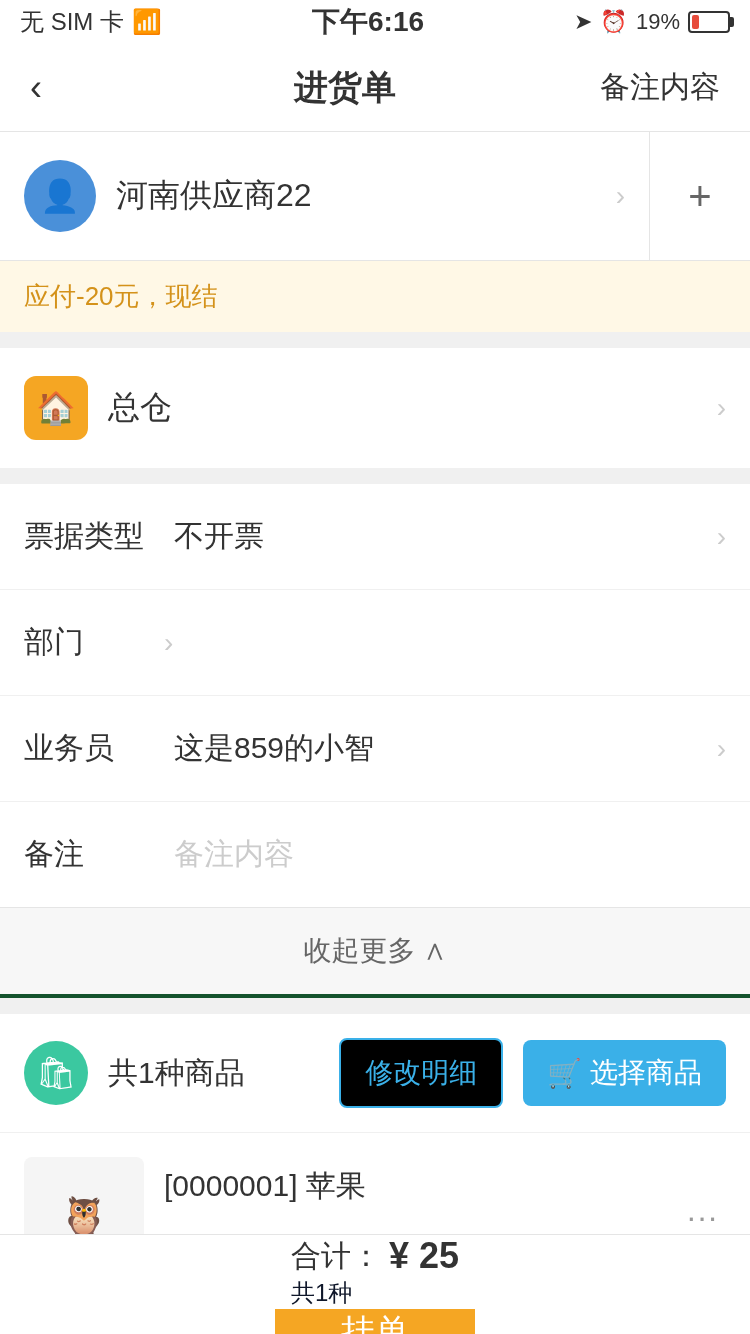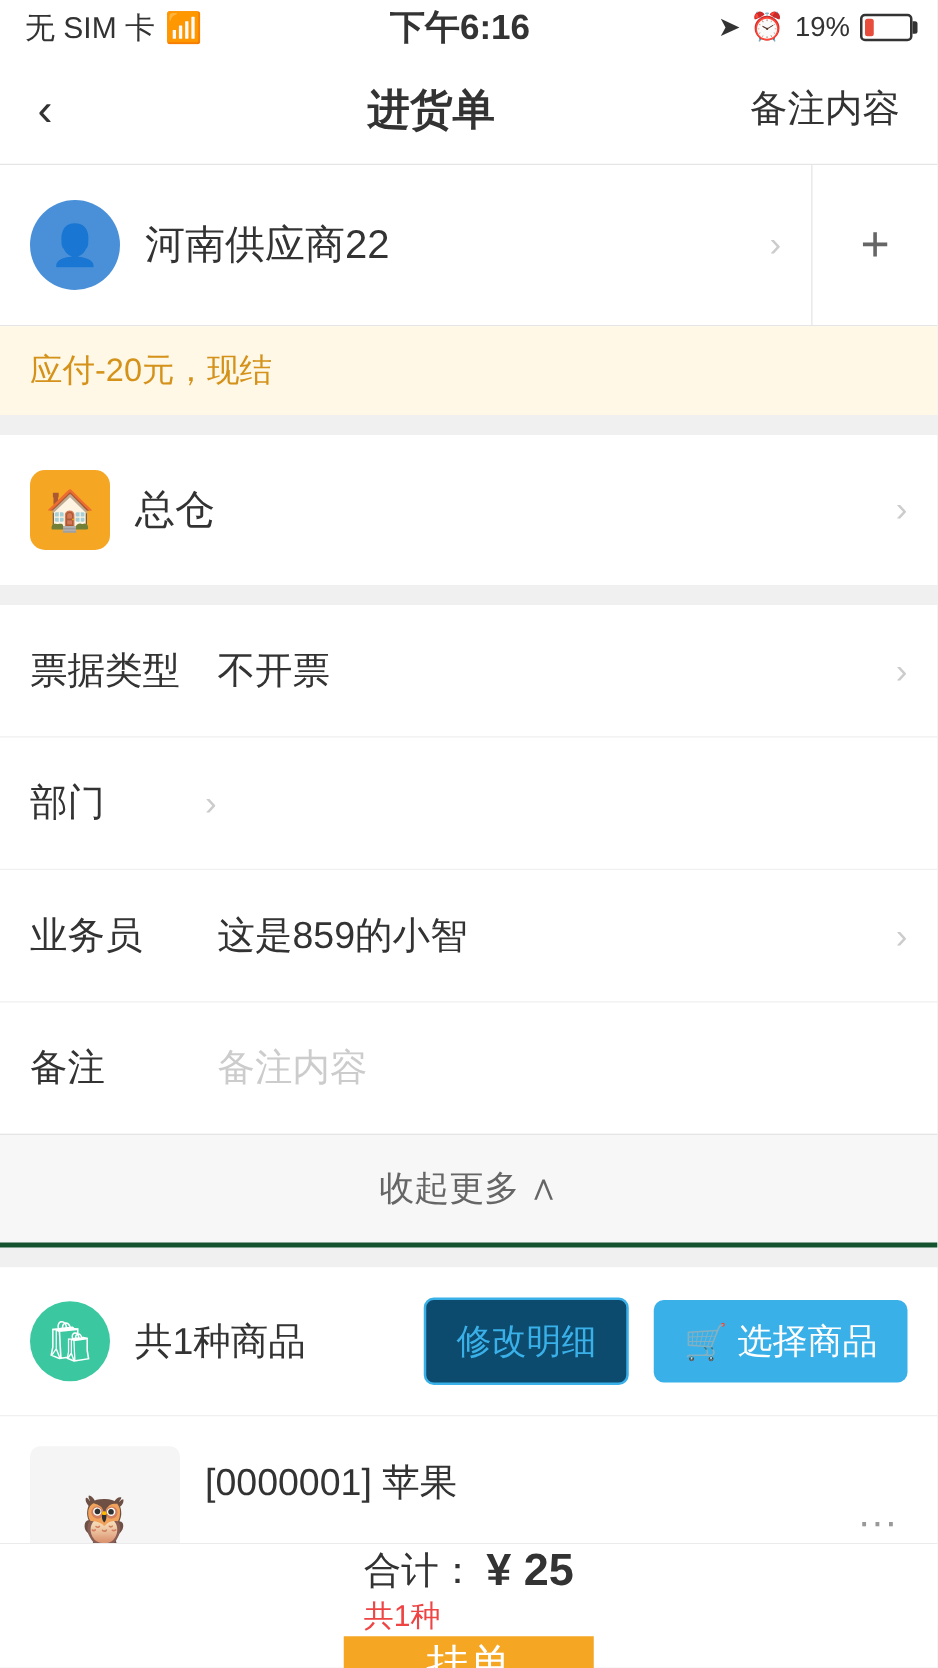--- a/index.html
+++ b/index.html
@@ -242,21 +242,21 @@
       flex-shrink: 0;
     }
     .product-count-text {
       flex: 1;
       font-size: 30px;
       color: #333;
     }
     .btn-outline {
       border: 2px solid #3ab0e8;
       color: #3ab0e8;
-      background: #0c4a6e;
+      background: #000000;
       border-radius: 8px;
       padding: 14px 24px;
       font-size: 28px;
       cursor: pointer;
     }
     .btn-blue {
       background: #3ab0e8;
       color: #fff;
       border: none;
       border-radius: 8px;
@@ -335,21 +335,21 @@
       align-items: center;
       gap: 8px;
     }
     .total-amount {
       font-size: 36px;
       font-weight: 600;
       color: #333;
     }
     .total-sub {
       font-size: 24px;
-      color: #ef4444;
+      color: #0f172a;
     }
     .btn-hang {
       width: 200px;
       height: 100%;
       background: #f5a623;
       color: #fff;
       font-size: 34px;
       display: flex;
       align-items: center;
       justify-content: center;

